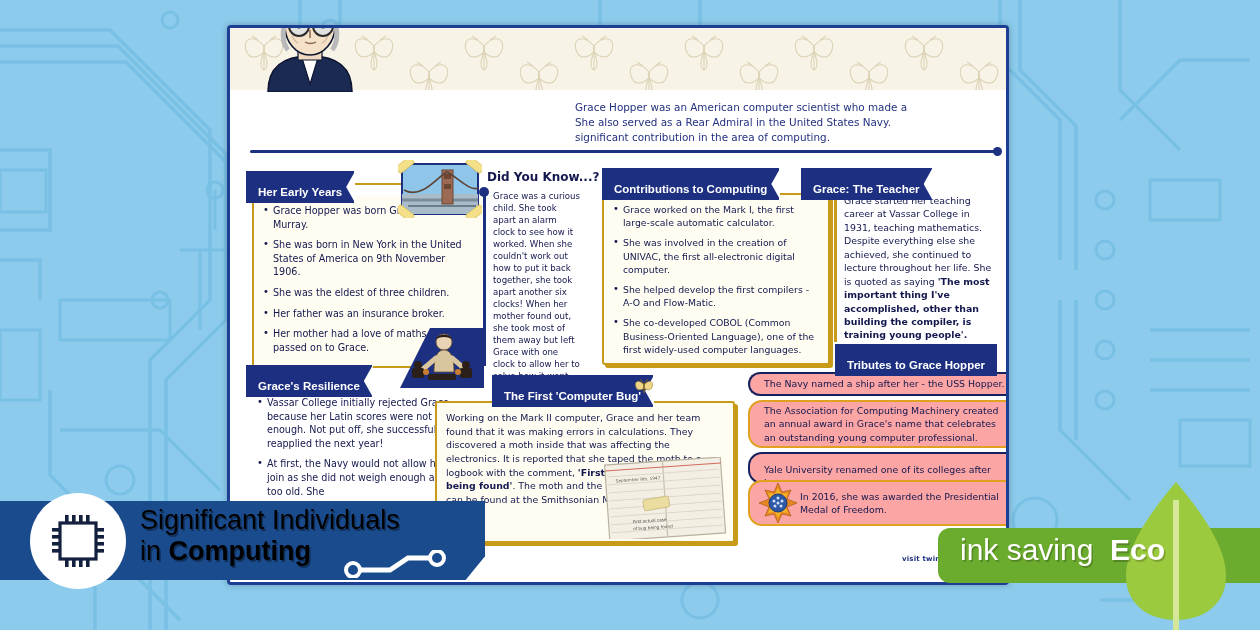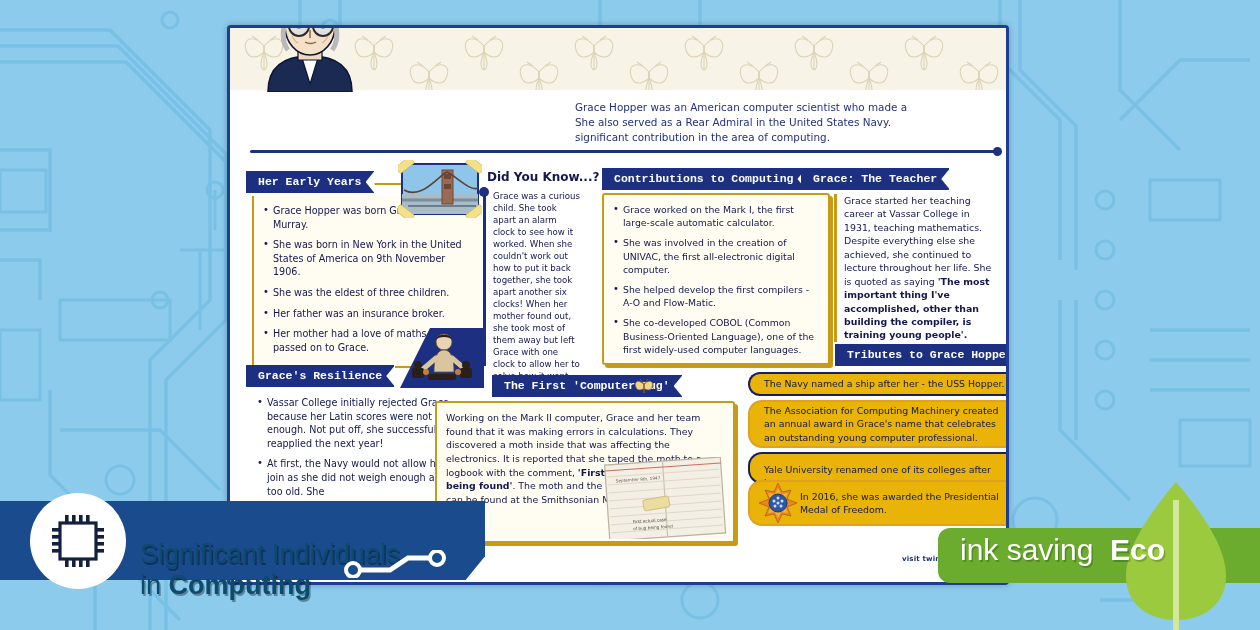--- a/index.html
+++ b/index.html
@@ -62,23 +62,23 @@
   }
   .rule::after{
     content:""; position:absolute; right:-4px; top:-3.5px;
     width:9px; height:9px; border-radius:50%; background:#1c3180;
   }
 
   
   .flag{
     display:inline-block;
     background:#1c2f80; color:#fff;
-    font-family:Liberation Mono, monospace;
+    font-family:Liberation Sans, sans-serif;
     font-weight:bold; font-size:11.5px;
-    padding:4px 12px 5px 12px;
+    padding:15px 12px 5px 12px;
     position:relative; z-index:4;
     white-space:nowrap;
   }
   .flag.notch::after{
     content:""; position:absolute; right:-1px; top:0; bottom:0; width:9px;
     background:#fff;
     clip-path:polygon(100% 0, 100% 100%, 0 50%);
   }
 
   
@@ -154,21 +154,21 @@
     border-left:3px solid #c79a18;
     padding-left:7px;
   }
   #teacher-card .body-text{ font-size:9.4px; line-height:1.43; }
   #teacher-card .quote{ font-weight:bold; }
 
   
   #tributes-header{ position:absolute; left:605px; top:316px; }
   .tribute{
     position:absolute;
-    background:#eab308;
+    background:#fca5a5;
     font-family:"DejaVu Sans", sans-serif;
     font-size:9.4px; color:#13174d; line-height:1.42;
     display:flex; align-items:center;
   }
   .tribute.navy{
     border:2px solid #18215e;
     border-radius:14px 0 0 14px;
     border-right:none;
   }
   .tribute.gold{
@@ -214,24 +214,23 @@
     clip-path:polygon(0 0, 100% 0, 100% 70%, 96% 100%, 0 100%);
     z-index:20;
   }
   .ribbon-chip{
     position:absolute; left:30px; top:493px; width:96px; height:96px;
     border-radius:50%; background:#fff; z-index:21;
     display:flex; align-items:center; justify-content:center;
   }
   .ribbon-text{
     position:absolute; left:140px; top:505px; z-index:22;
-    color:#0c4a6e; font-family:"Liberation Sans", sans-serif;
+    color:#000000; font-family:"Liberation Sans", sans-serif;
     font-size:27px; line-height:1.13;
     text-shadow:1.5px 1.5px 0 rgba(0,0,0,.35);
-    margin-top:34px;
   }
   .ribbon-text .l2 b{ font-weight:bold; }
   .ribbon-trace{ position:absolute; left:342px; top:550px; width:106px; height:28px; z-index:23; }
 
   
   .eco-leaf{ position:absolute; left:1120px; top:480px; width:112px; height:150px; z-index:24; }
   .eco-bar{
     position:absolute; left:938px; top:528px; width:322px; height:55px;
     background:#6bab2e; border-radius:12px 0 0 12px; z-index:23;
   }

